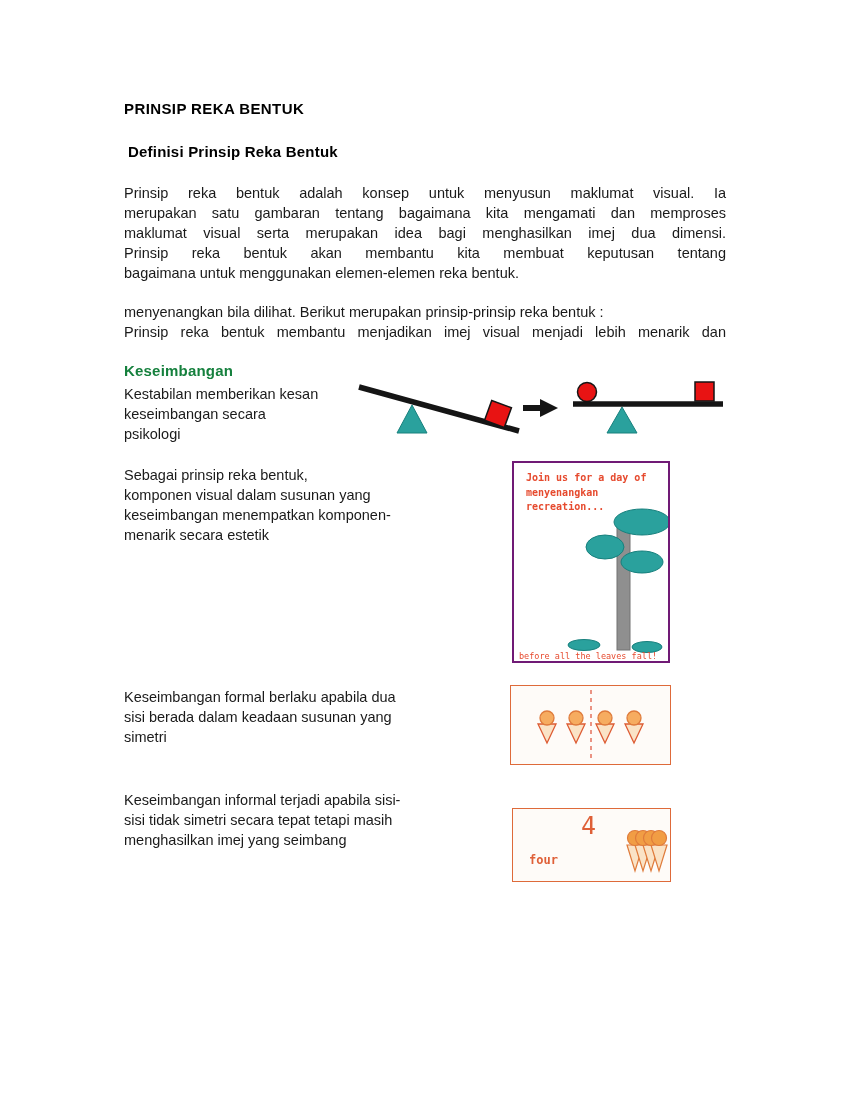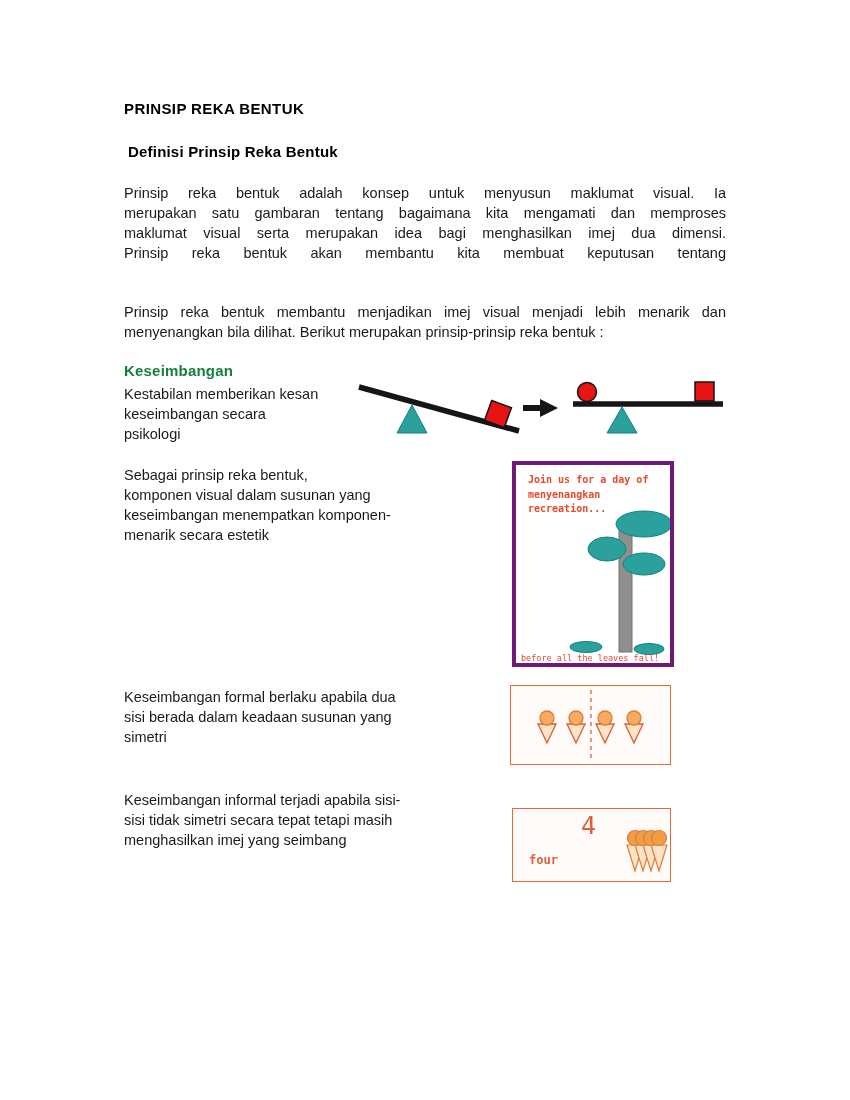--- a/index.html
+++ b/index.html
@@ -19,21 +19,21 @@
   .h3{
     position:absolute;left:124px;top:362px;margin:0;
     font-size:15px;font-weight:bold;color:#15803d;letter-spacing:0.2px;
   }
   .para{position:absolute;left:124px;width:602px;font-size:14.5px;line-height:20px;}
   .tline{white-space:nowrap;}
   .justified .tline{text-align:justify;text-align-last:justify;}
   .justified .tline-last{text-align-last:left;}
   .poster{
     position:absolute;left:512px;top:461px;width:154px;height:198px;
-    background:#ffffff;border:4px solid #701a75;
+    background:#ffffff;border:2px solid #701a75;
   }
   .poster-header{
     position:absolute;left:12px;top:8px;
     font-family:"DejaVu Sans Mono",monospace;font-weight:bold;
     font-size:10px;line-height:14.5px;color:var(--poster_text);
   }
   .poster-footer{
     position:absolute;left:5px;top:188px;white-space:nowrap;
     font-family:"DejaVu Sans Mono",monospace;font-weight:normal;
     font-size:8.5px;color:var(--poster_text);
@@ -57,25 +57,26 @@
 <div class="page">
 
   <h1 class="title">PRINSIP REKA BENTUK</h1>
   <h2 class="subtitle">Definisi Prinsip Reka Bentuk</h2>
 
   <div class="para justified" style="top:183px">
       <div class="tline">Prinsip reka bentuk adalah konsep untuk menyusun maklumat visual. Ia</div>
       <div class="tline">merupakan satu gambaran tentang bagaimana kita mengamati dan memproses</div>
       <div class="tline">maklumat visual serta merupakan idea bagi menghasilkan imej dua dimensi.</div>
       <div class="tline">Prinsip reka bentuk akan membantu kita membuat keputusan tentang</div>
+      <div class="tline tline-last">bagaimana untuk menggunakan elemen-elemen reka bentuk.</div>
     </div>
 
   <div class="para justified" style="top:302px">
+      <div class="tline tline-last">menyenangkan bila dilihat. Berikut merupakan prinsip-prinsip reka bentuk :</div>
       <div class="tline">Prinsip reka bentuk membantu menjadikan imej visual menjadi lebih menarik dan</div>
-      <div class="tline tline-last">menyenangkan bila dilihat. Berikut merupakan prinsip-prinsip reka bentuk :</div>
     </div>
 
   <h3 class="h3">Keseimbangan</h3>
 
   <div class="para" style="top:384px;width:240px">
       <div class="tline">Kestabilan memberikan kesan</div>
       <div class="tline">keseimbangan secara</div>
       <div class="tline tline-last">psikologi</div>
     </div>
 

